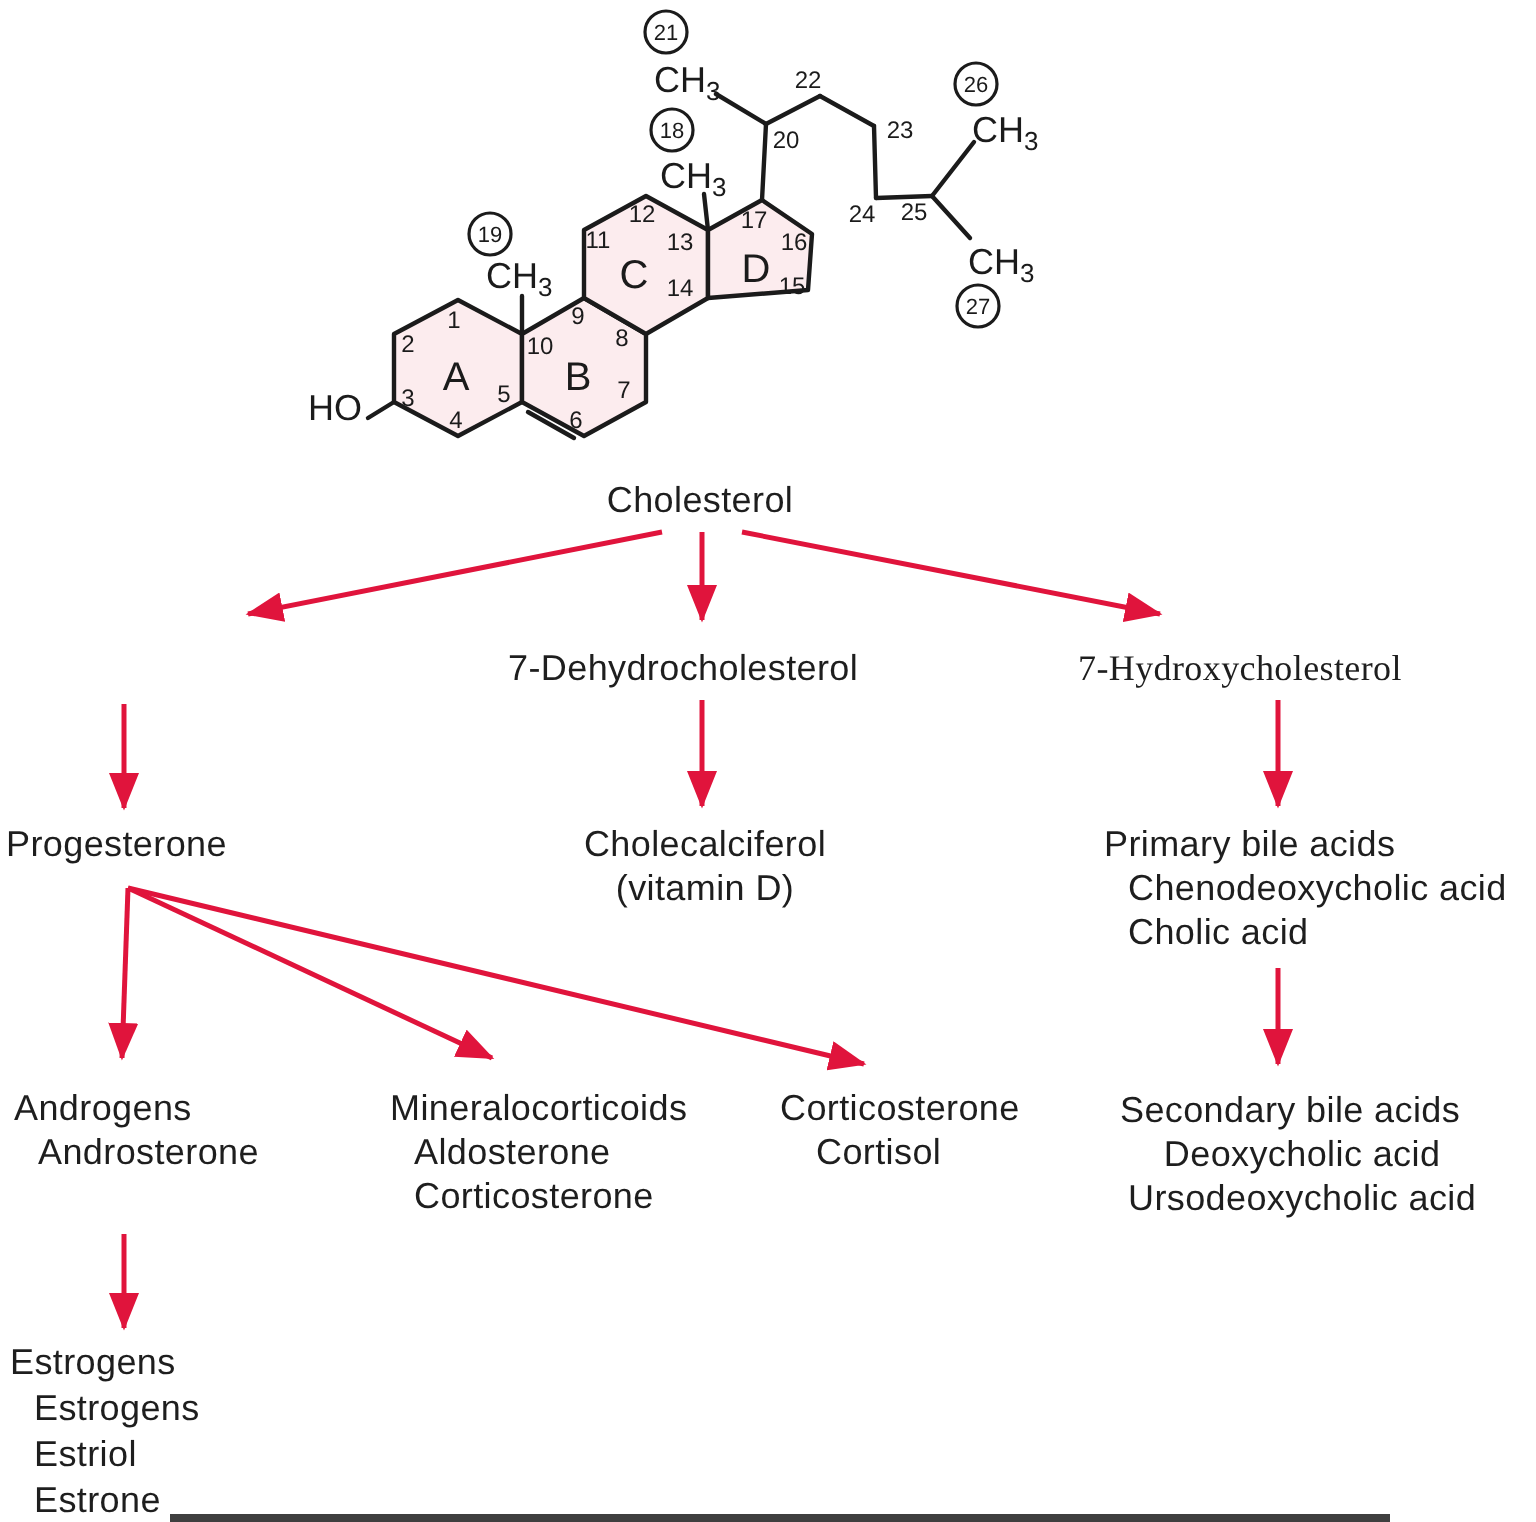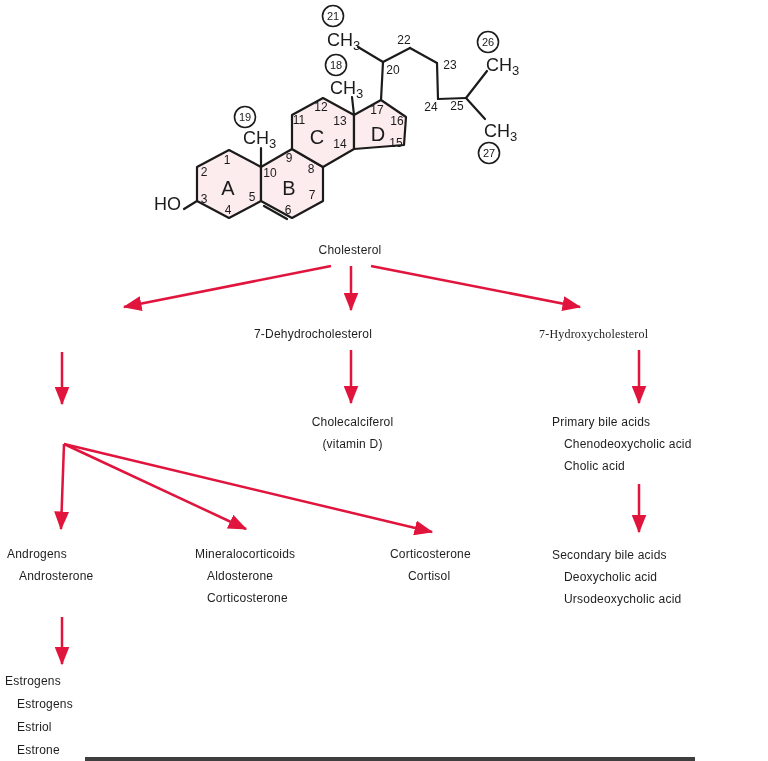--- a/index.html
+++ b/index.html
@@ -1,21 +1,21 @@
 <!DOCTYPE html>
 <html><head>
 <meta charset="utf-8">
 <style>
   html,body{margin:0;padding:0;background:#fff;}
   #canvas{
     position:relative;width:768px;height:761px;background:#ffffff;overflow:hidden;
     font-family:"Liberation Sans","DejaVu Sans",sans-serif;color:#1e1e1e;
   }
   #diagram-svg{position:absolute;left:0;top:0;}
-  .node{position:absolute;font-size:12px;line-height:22px;letter-spacing:0.2px;white-space:nowrap;color:#1e1e1e;}
+  .node{position:absolute;font-size:18px;line-height:22px;letter-spacing:0.2px;white-space:nowrap;color:#1e1e1e;}
   .node .ni{padding-left:12px;}
   .center{text-align:center;}
   .est{line-height:23px;}
   .svgtxt{fill:#1b1b1b;}
   .cnum{font-size:12px;}
   .ringletter{font-size:20px;}
   .ch3{font-size:18px;}
   .ch3 .sub{font-size:13px;}
   .circnum{font-size:11px;}
   #bottom-bar{position:absolute;left:85px;top:757px;width:610px;height:4px;background:#3f3f3f;}
@@ -123,20 +123,21 @@
       <line x1="639" y1="484" x2="639" y2="532" marker-end="url(#ah)"></line>
       <line x1="62" y1="617" x2="62" y2="664" marker-end="url(#ah)"></line>
     </g>
   </svg>
 
   <div class="node center" style="left:270px;top:239px;width:160px;">Cholesterol</div>
 
   <div class="node" style="left:254px;top:323px;">7-Dehydrocholesterol</div>
   <div class="node" style="left:539px;top:323px;font-family:Liberation Serif, serif;">7-Hydroxycholesterol</div>
 
+  <div class="node" style="left:3px;top:411px;">Progesterone</div>
 
   <div class="node center" style="left:275px;top:411px;width:155px;">
     <div>Cholecalciferol</div>
     <div>(vitamin D)</div>
   </div>
 
   <div class="node" style="left:552px;top:411px;">
     <div>Primary bile acids</div>
     <div class="ni">Chenodeoxycholic acid</div>
     <div class="ni">Cholic acid</div>
@@ -151,21 +152,21 @@
     <div>Mineralocorticoids</div>
     <div class="ni">Aldosterone</div>
     <div class="ni">Corticosterone</div>
   </div>
 
   <div class="node" style="left:390px;top:543px;">
     <div>Corticosterone</div>
     <div class="ni" style="padding-left:18px;">Cortisol</div>
   </div>
 
-  <div class="node" style="left:552px;top:544px;">
+  <div class="node" style="left:552px;top:544px;text-align:center;">
     <div>Secondary bile acids</div>
     <div class="ni">Deoxycholic acid</div>
     <div class="ni">Ursodeoxycholic acid</div>
   </div>
 
   <div class="node est" style="left:5px;top:670px;">
     <div>Estrogens</div>
     <div class="ni">Estrogens</div>
     <div class="ni">Estriol</div>
     <div class="ni">Estrone</div>

